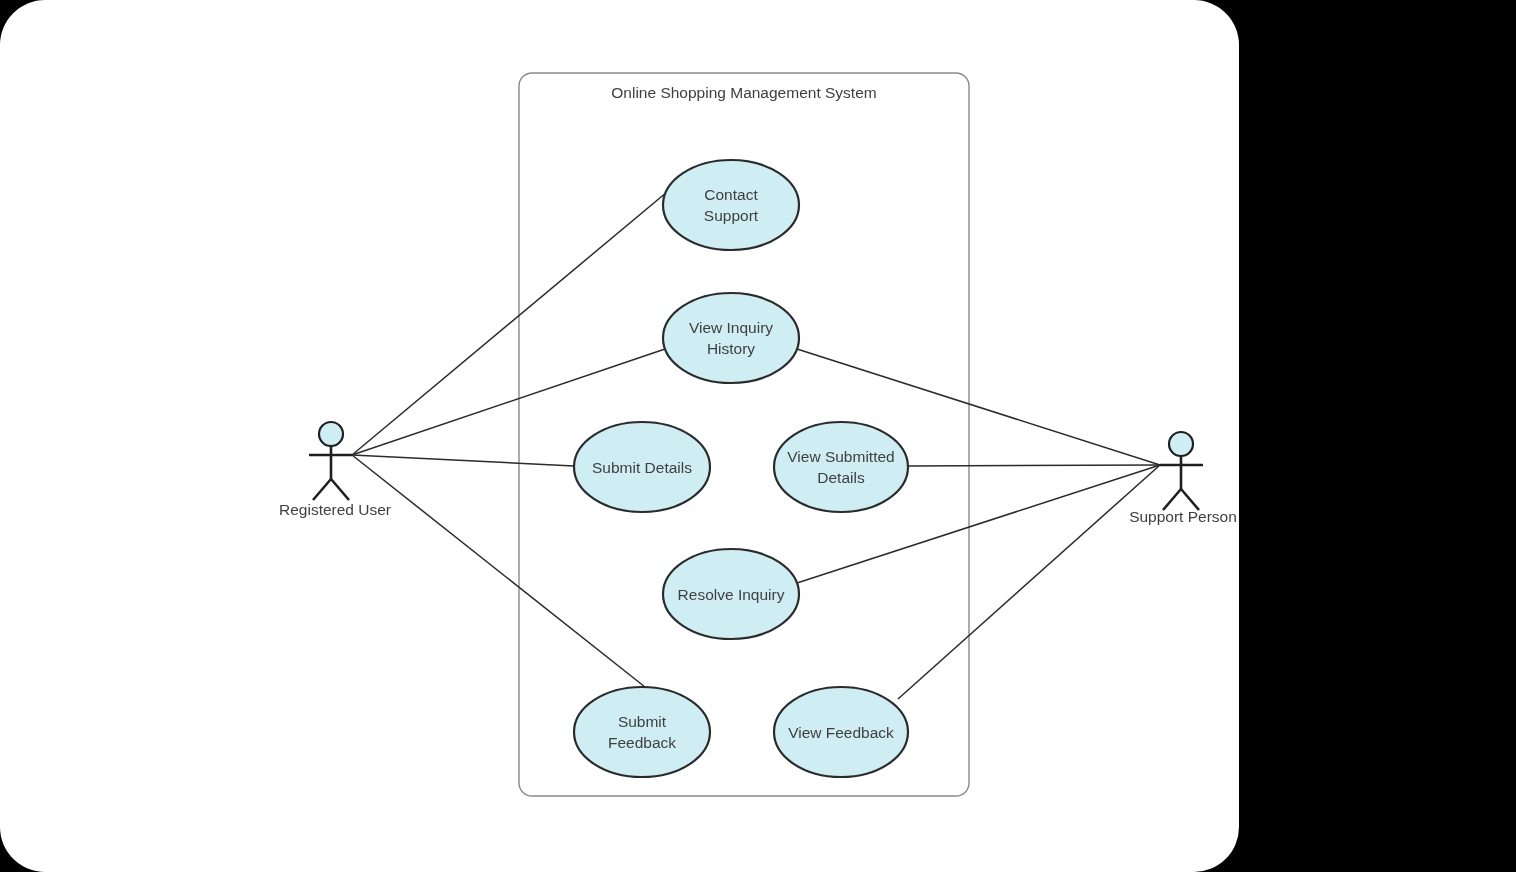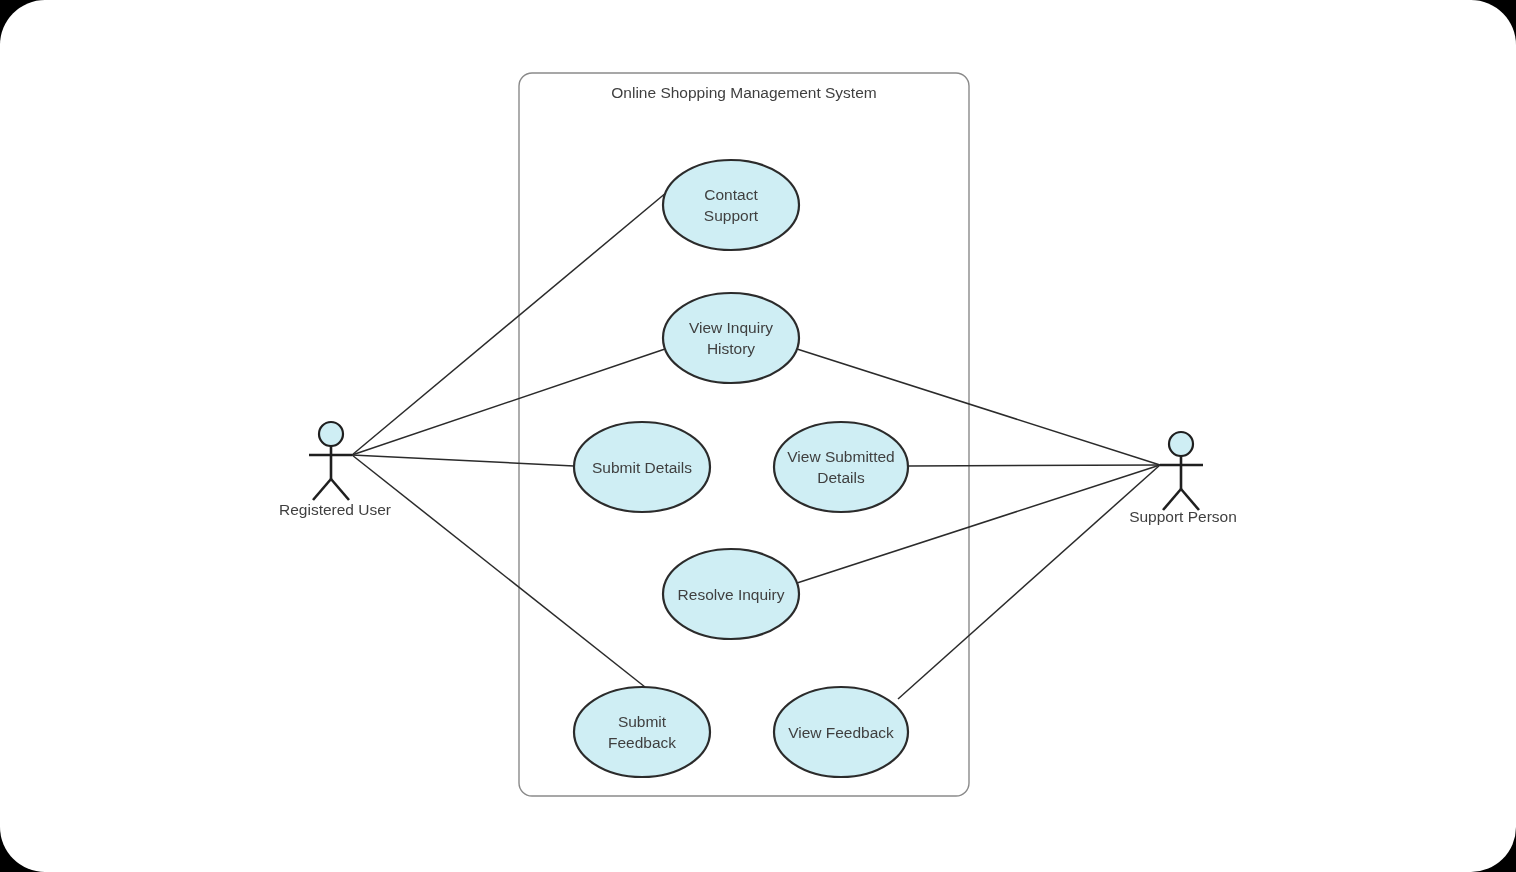--- a/index.html
+++ b/index.html
@@ -8,21 +8,21 @@
     background: #000000;
   }
   body {
     width: 1516px;
     height: 872px;
     overflow: hidden;
     font-family: "Liberation Sans", sans-serif;
   }
   #canvas {
     position: relative;
-    width: 1516px;
+    width: 1239px;
     height: 872px;
     background: #ffffff;
     border-radius: 45px;
     overflow: hidden;
   }
   #diagram-svg {
     position: absolute;
     left: 0;
     top: 0;
     width: 1516px;

